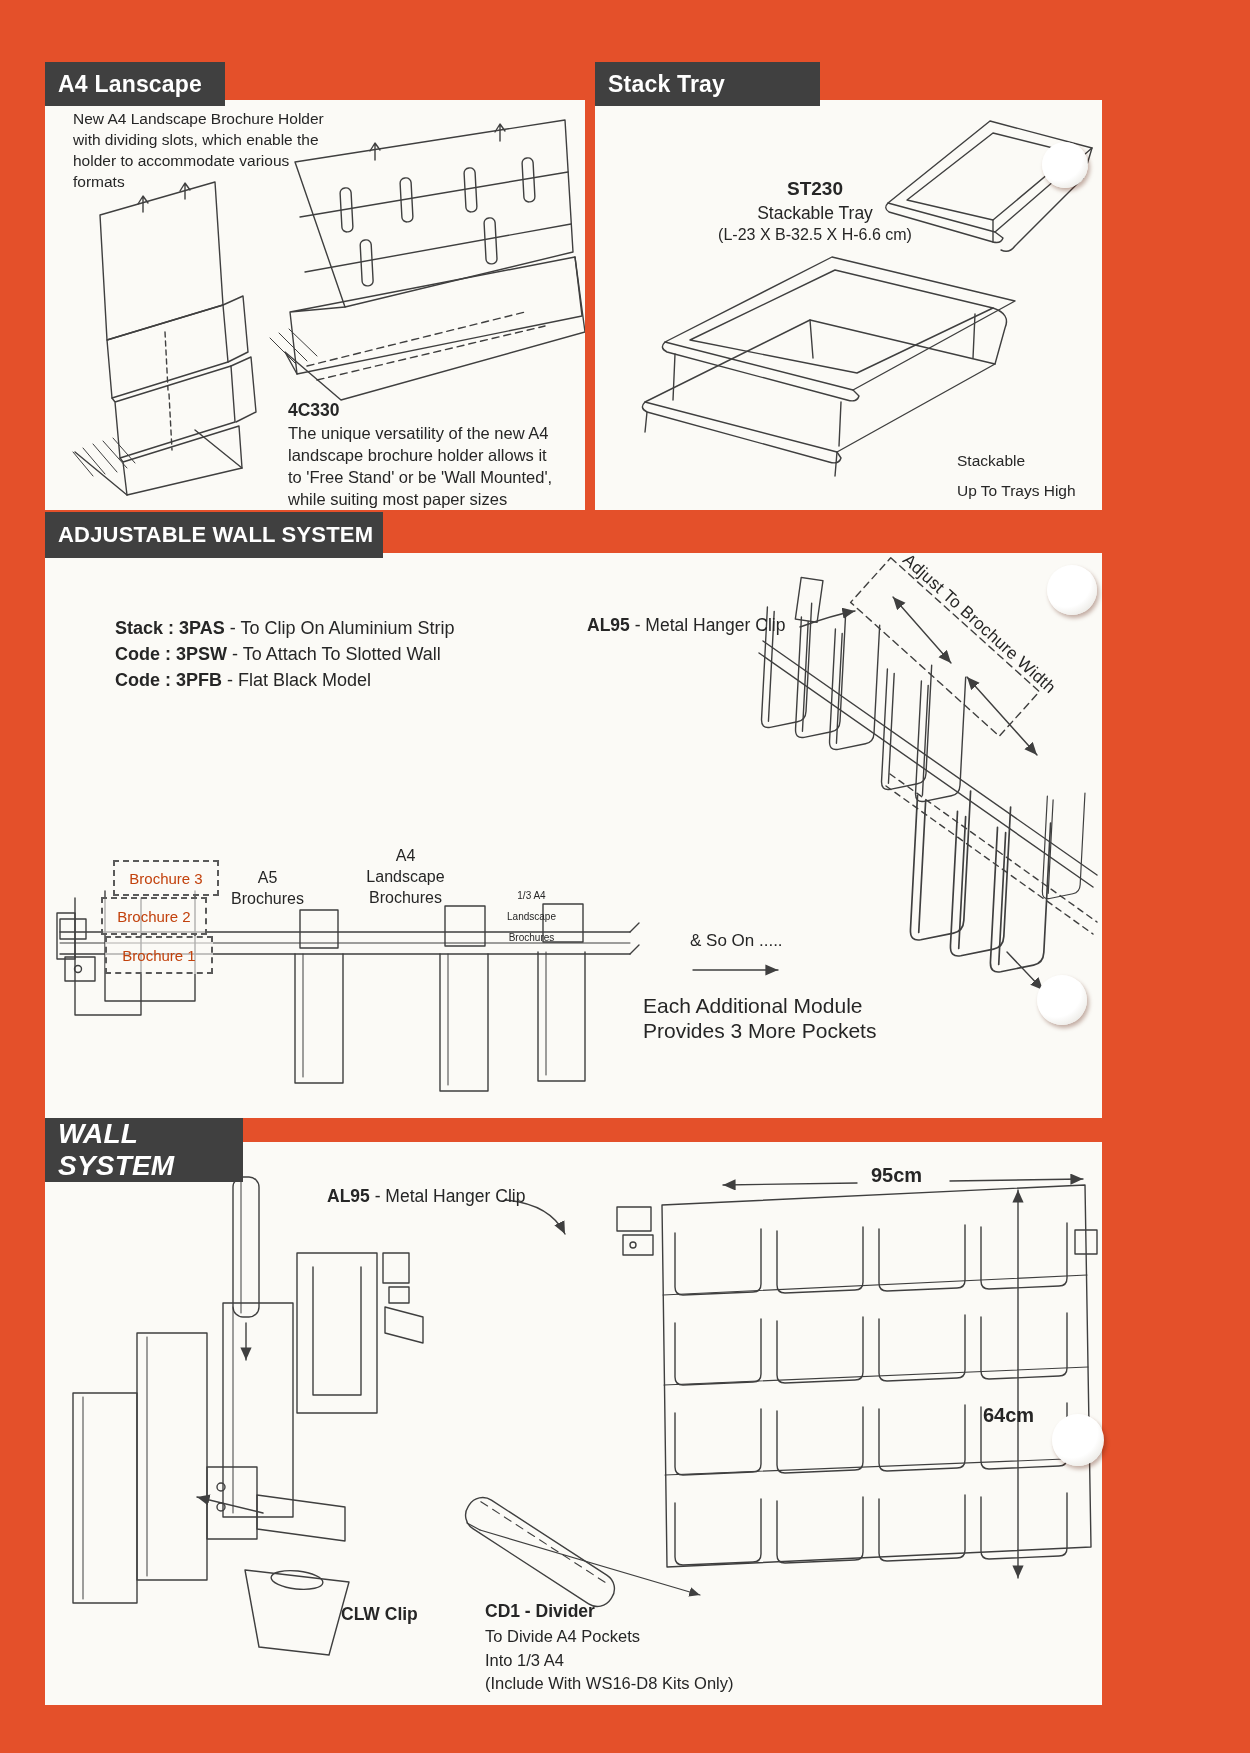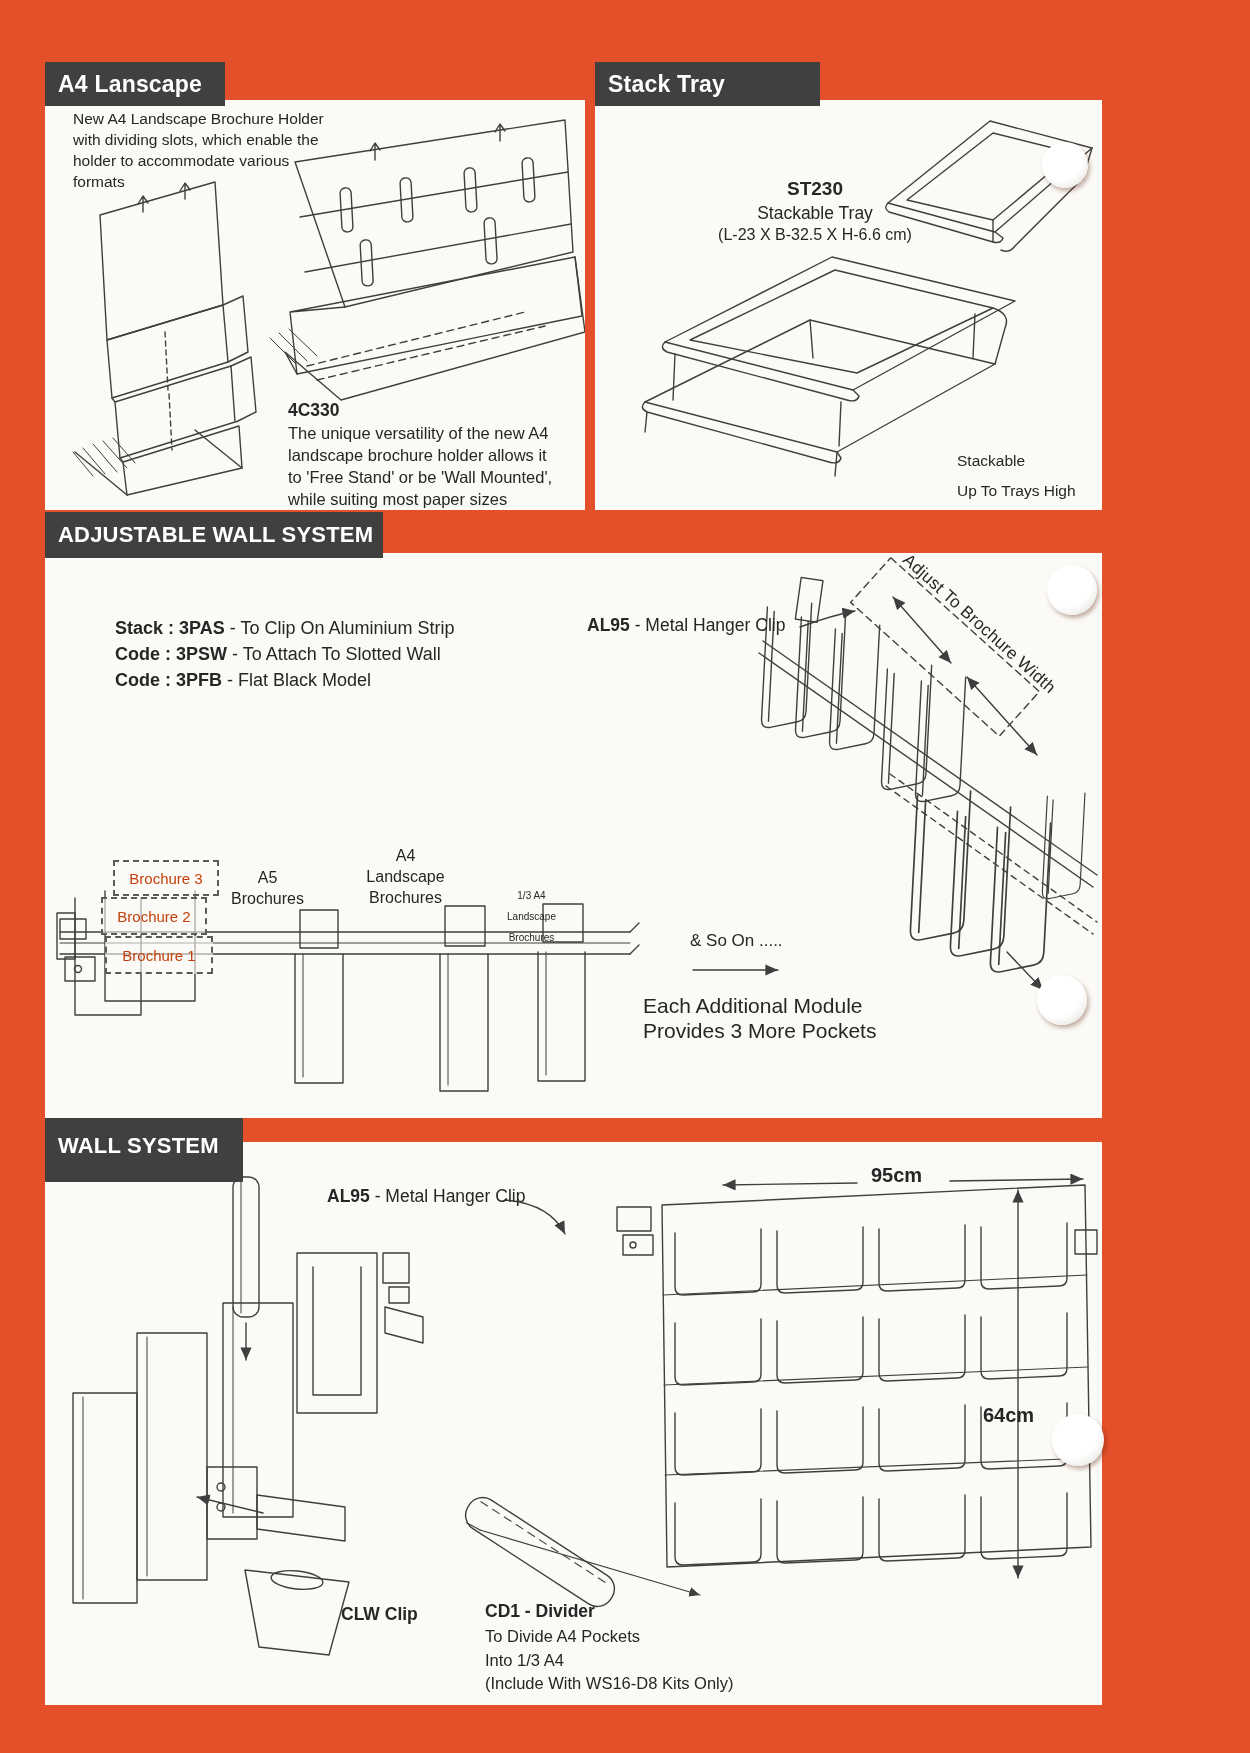--- a/index.html
+++ b/index.html
@@ -39,21 +39,21 @@
 
 <div class="tab" style="left:45px;top:62px;width:167px;height:44px;font-size:23px;">
   <span>A4 Lanscape</span>
 </div>
 <div class="tab" style="left:595px;top:62px;width:212px;height:44px;font-size:23px;">
   <span>Stack Tray</span>
 </div>
 <div class="tab" style="left:45px;top:512px;width:325px;height:46px;font-size:22px;">
   <span>ADJUSTABLE WALL SYSTEM</span>
 </div>
-<div class="tab" style="left:45px;top:1118px;width:185px;height:56px;font-size:22px;align-items:center;padding-bottom:8px;">
+<div class="tab" style="left:45px;top:1118px;width:185px;height:56px;font-size:28px;align-items:flex-start;padding-bottom:8px;font-style:italic;">
   <span>WALL SYSTEM</span>
 </div>
 
 <div class="panel" style="left:45px;top:100px;width:540px;height:410px;">
 
   <svg class="art" width="540" height="410" viewBox="0 0 540 410">
     <g stroke="#3f3f3f" stroke-width="1.4" fill="none">
 
       <path d="M55,115 L170,82 L178,205 L62,240 Z"></path>
       <path d="M98,112 l0,-15 m-5,7 l5,-8 l5,7"></path>

